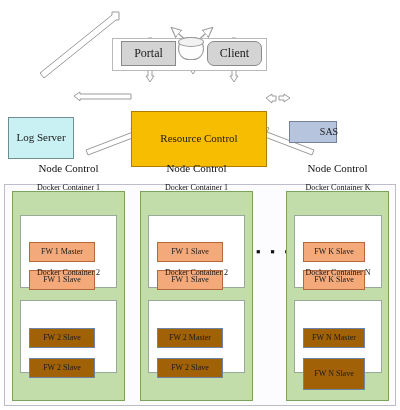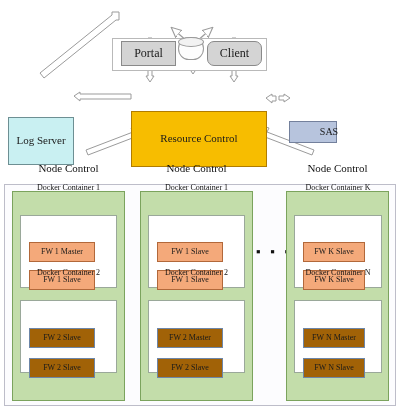--- a/index.html
+++ b/index.html
@@ -126,21 +126,21 @@
   <div class="box graybox" style="left:121px;top:5px;width:55px;height:25px;">
     <span>Portal</span>
   </div>
 
   <div class="box graybox" style="left:207px;top:5px;width:55px;height:25px;border-radius:7px;">
     <span>Client</span>
   </div>
 
   <div class="cyl" style="left:178px;top:37px;width:26px;height:23px;"></div>
 
-  <div class="box logbox" style="left:8px;top:81px;width:66px;height:48px;">
+  <div class="box logbox" style="left:8px;top:81px;width:66px;height:42px;">
     <span>Log Server</span>
   </div>
 
   <div class="box rcbox" style="left:131px;top:75px;width:136px;height:56px;">
     <span>Resource Control</span>
   </div>
 
   <div class="box sasbox" style="left:289px;top:85px;width:48px;height:22px;">
     <span>SAS</span>
   </div>
@@ -201,21 +201,21 @@
   </div>
   <div class="box fw-o" style="left:303px;top:234px;width:62px;height:20px;">
     <span>FW K Slave</span>
   </div>
 
   <div class="box dockerbox" style="left:294px;top:264px;width:88px;height:73px;"></div>
   <div class="dockertitle" style="left:294px;top:268px;width:88px;">Docker Container N</div>
   <div class="box fw-b" style="left:303px;top:292px;width:62px;height:20px;">
     <span>FW N Master</span>
   </div>
-  <div class="box fw-b" style="left:303px;top:322px;width:62px;height:20px;">
+  <div class="box fw-b" style="left:303px;top:322px;width:62px;height:32px;">
     <span>FW N Slave</span>
   </div>
 
   <div class="box repo" style="left:4px;top:392px;width:392px;height:18px;">
     <span>Docker仓库</span>
   </div>
 
 </div>
 
 </body></html>

